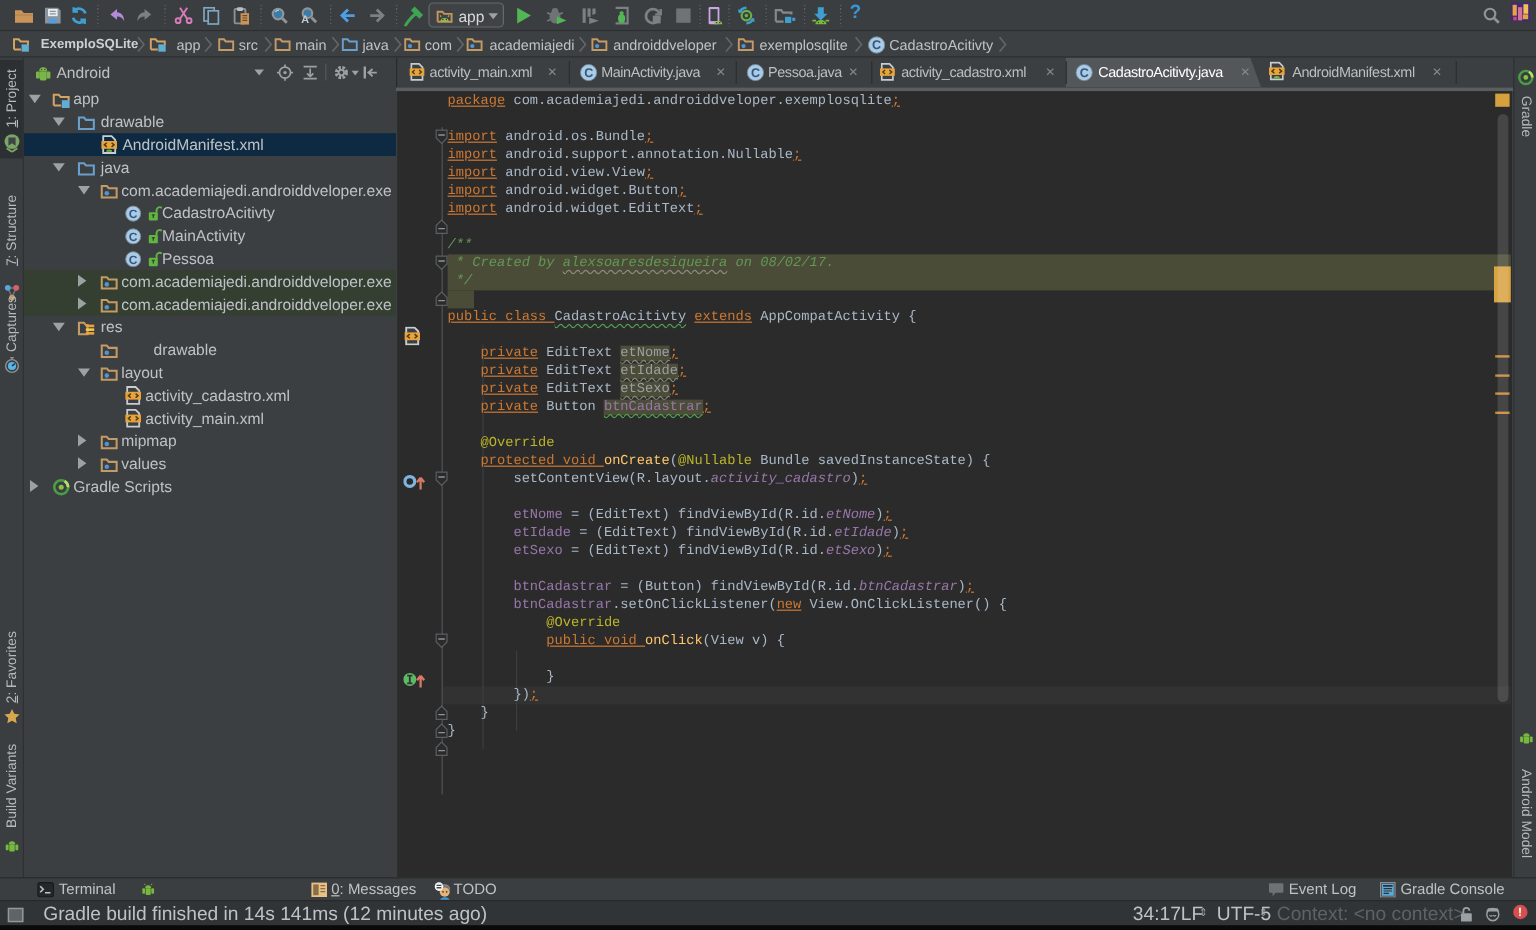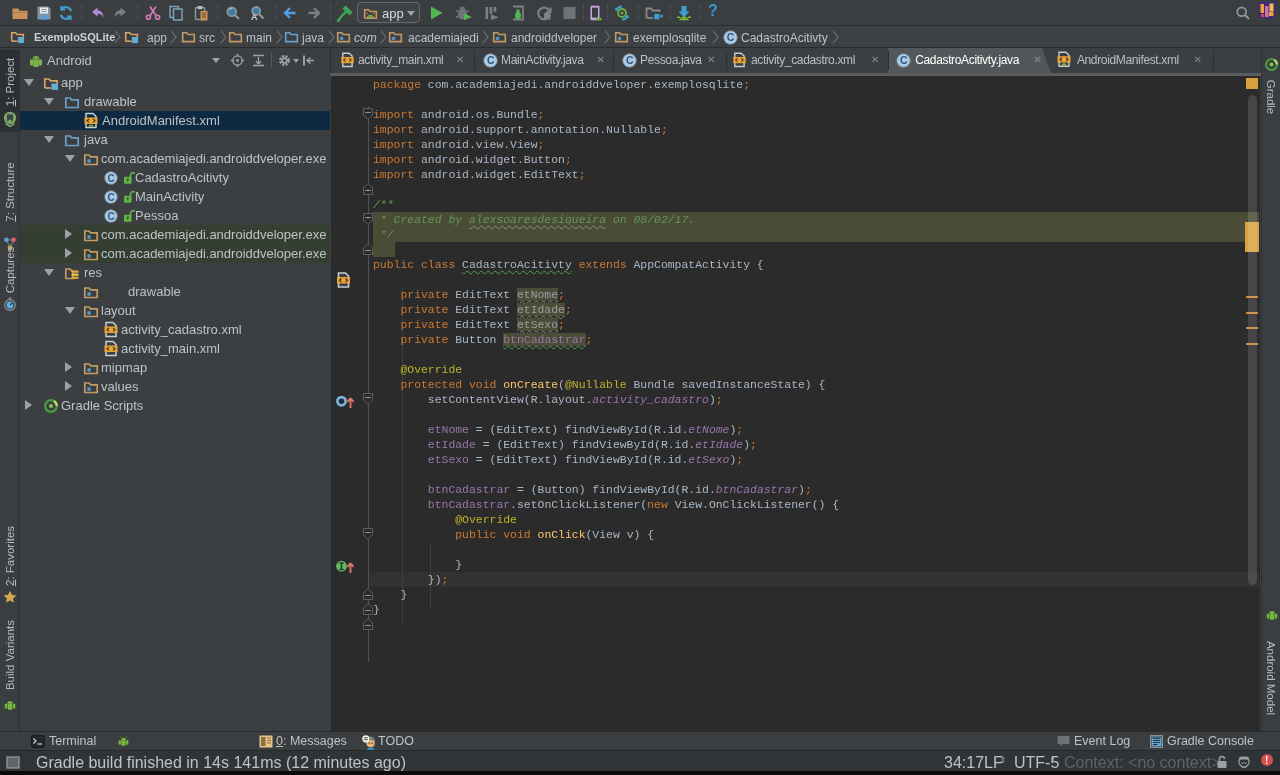--- a/index.html
+++ b/index.html
@@ -17,21 +17,21 @@
   #tabstrip { left:330px; top:73px; width:931px; height:3px; background:#5a5e60; }
   #editor { left:331px; top:76px; width:929px; height:655px; background:#2b2b2b; overflow:hidden; }
   #rightstripe { left:1261px; top:48px; width:19px; height:683px; background:#3b3e40; border-left:1px solid #2e3133; }
   #toolwinbar { left:0; top:731px; width:1280px; height:19px; background:#3b3e40; border-top:1px solid #292b2c; }
   #statusbar { left:0; top:750px; width:1280px; height:21px; background:#313436; border-top:1px solid #272929; }
   #bottomblack { left:0; top:771px; width:1280px; height:4px; background:#0a0a0a; }
   #code { left:42px; top:1px; width:880px; font-family:"Liberation Mono", monospace;
           font-size:11.43px; line-height:15px; color:#a9b7c6; white-space:pre;
           display:flex; flex-direction:column; }
   #code div { height:15px; }
-  .k { color:#cc7832; }
+  .k { color:#cc7832;text-decoration:underline; }
   .f { color:#9876aa; }
   .fi{ color:#9876aa; font-style:italic; }
   .m { color:#ffc66d; }
   .an{ color:#bbb529; }
   .cm{ color:#629755; font-style:italic; }
   .gray { color:#9b9fa3; }
   .hd { background:#4b4d38; text-decoration:underline wavy #84877e 1px; text-underline-offset:2px; }
   .hd2 { background:#4b4d38; text-decoration:underline wavy #4f9f55 1px; text-underline-offset:2px; }
   .wgr { text-decoration:underline wavy #8a8d83 1px; text-underline-offset:2px; }
   .wgn { text-decoration:underline wavy #4f9f55 1px; text-underline-offset:2px; }
@@ -248,21 +248,21 @@
         <path d="M1.8 13.5 V4 H6 L7.6 5.9 H14.2 V13.5 Z" fill="none" stroke="#6a9fcc" stroke-width="1.7"></path>
       </svg>
     <span class="nv" style="left:302px;">java</span>
     <svg class="nch" style="left:328px;">
         <path d="M1 1 L6 7 L1 13" fill="none" stroke="#63676a" stroke-width="1.3"></path>
       </svg>
     <svg class="nvi" style="left:336px;" width="15" height="15" viewBox="0 0 16 16">
         <path d="M1.8 13.5 V4 H6 L7.6 5.9 H14.2 V13.5 Z" fill="none" stroke="#c49a66" stroke-width="1.7"></path>
         <circle cx="6" cy="10" r="1.9" fill="#5394cf"></circle>
       </svg>
-    <span class="nv" style="left:354px;font-style:italic;">com</span>
+    <span class="nv" style="left:354px;">com</span>
     <svg class="nch" style="left:380px;">
         <path d="M1 1 L6 7 L1 13" fill="none" stroke="#63676a" stroke-width="1.3"></path>
       </svg>
     <svg class="nvi" style="left:388px;" width="15" height="15" viewBox="0 0 16 16">
         <path d="M1.8 13.5 V4 H6 L7.6 5.9 H14.2 V13.5 Z" fill="none" stroke="#c49a66" stroke-width="1.7"></path>
         <circle cx="6" cy="10" r="1.9" fill="#5394cf"></circle>
       </svg>
     <span class="nv" style="left:408px;">academiajedi</span>
     <svg class="nch" style="left:482px;">
         <path d="M1 1 L6 7 L1 13" fill="none" stroke="#63676a" stroke-width="1.3"></path>

